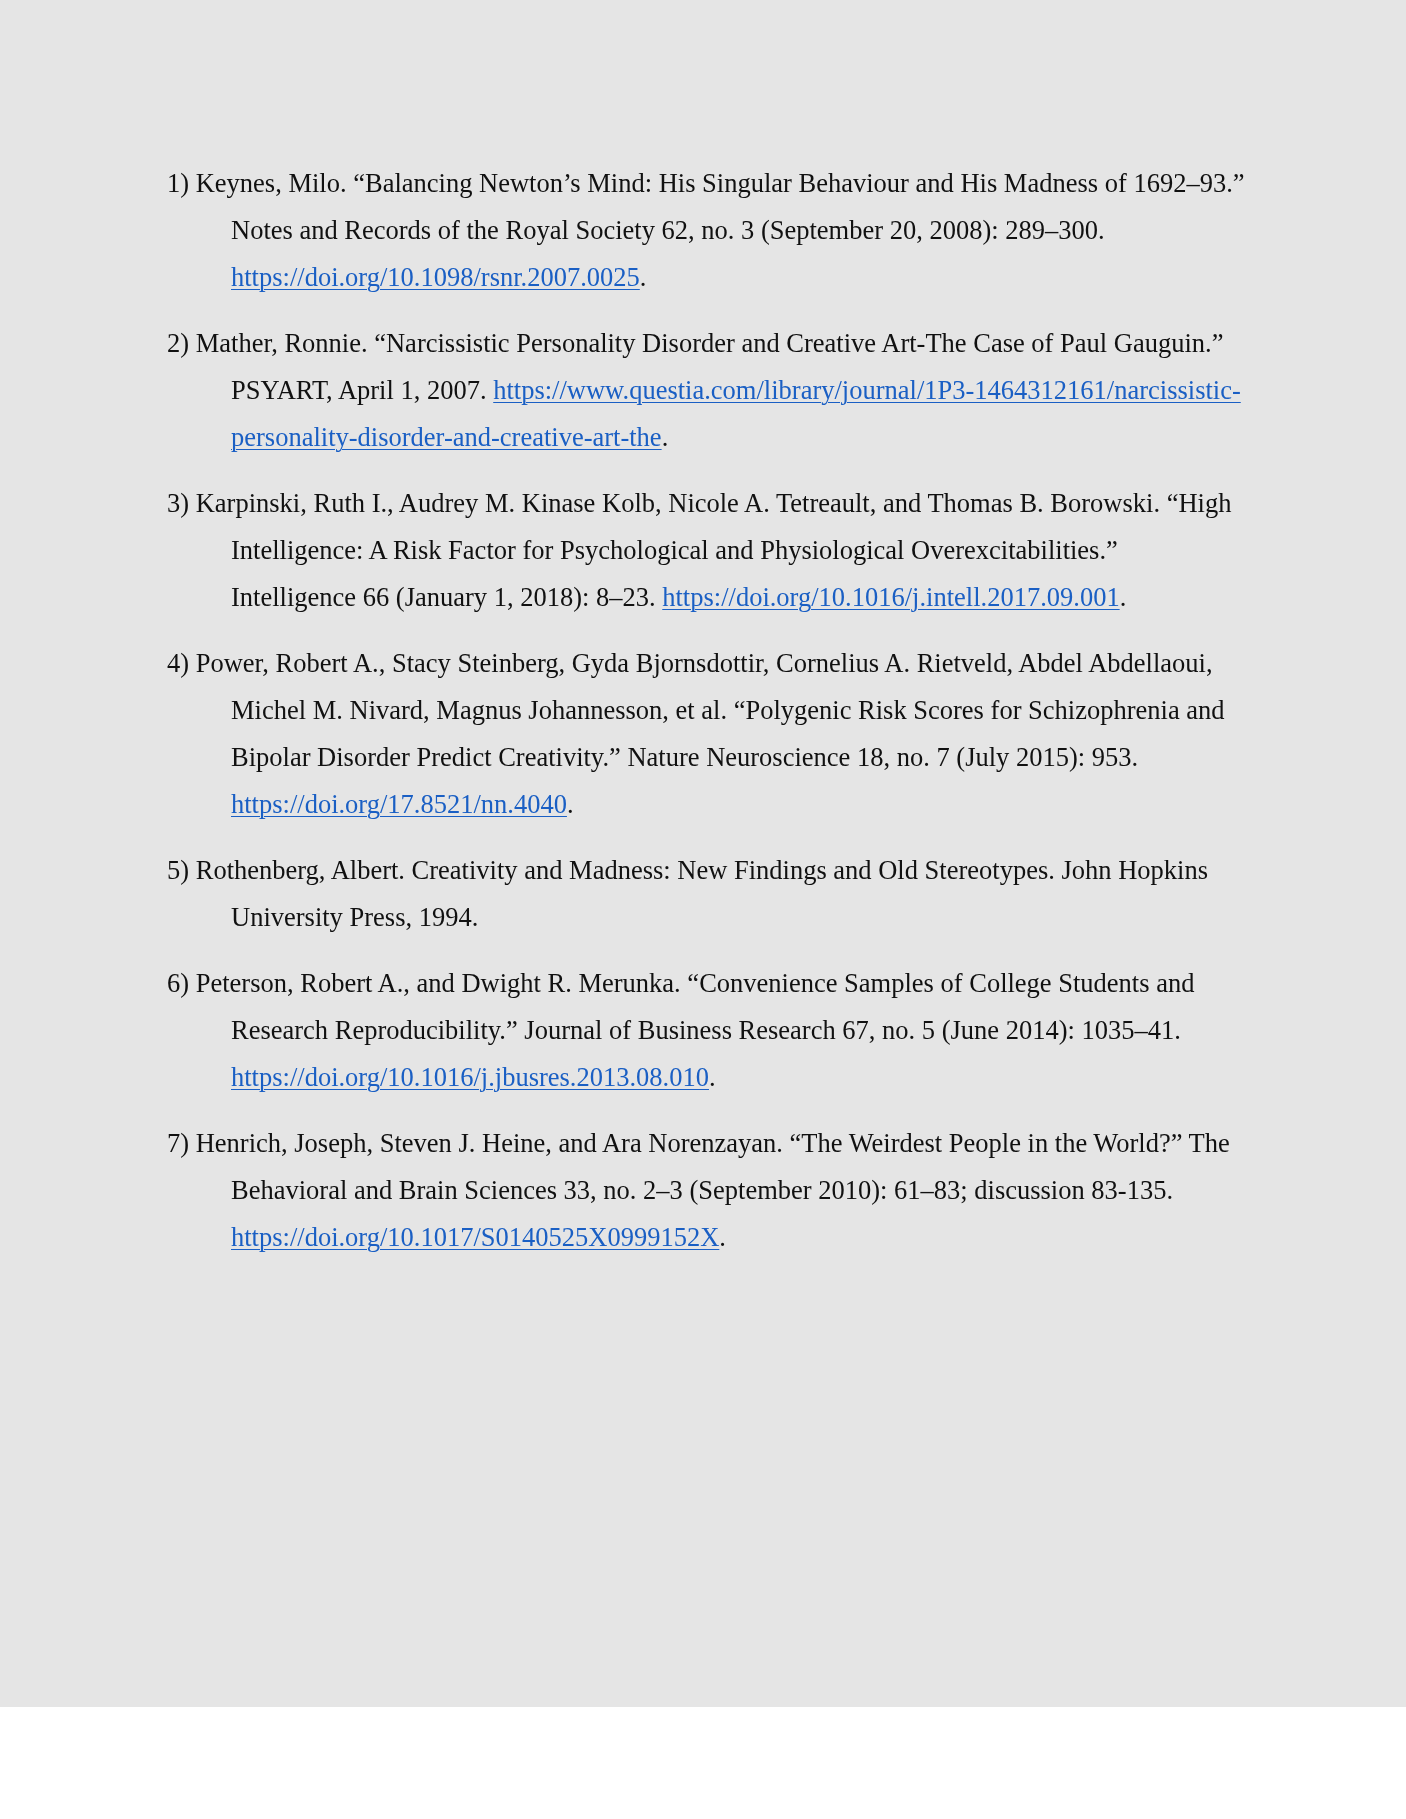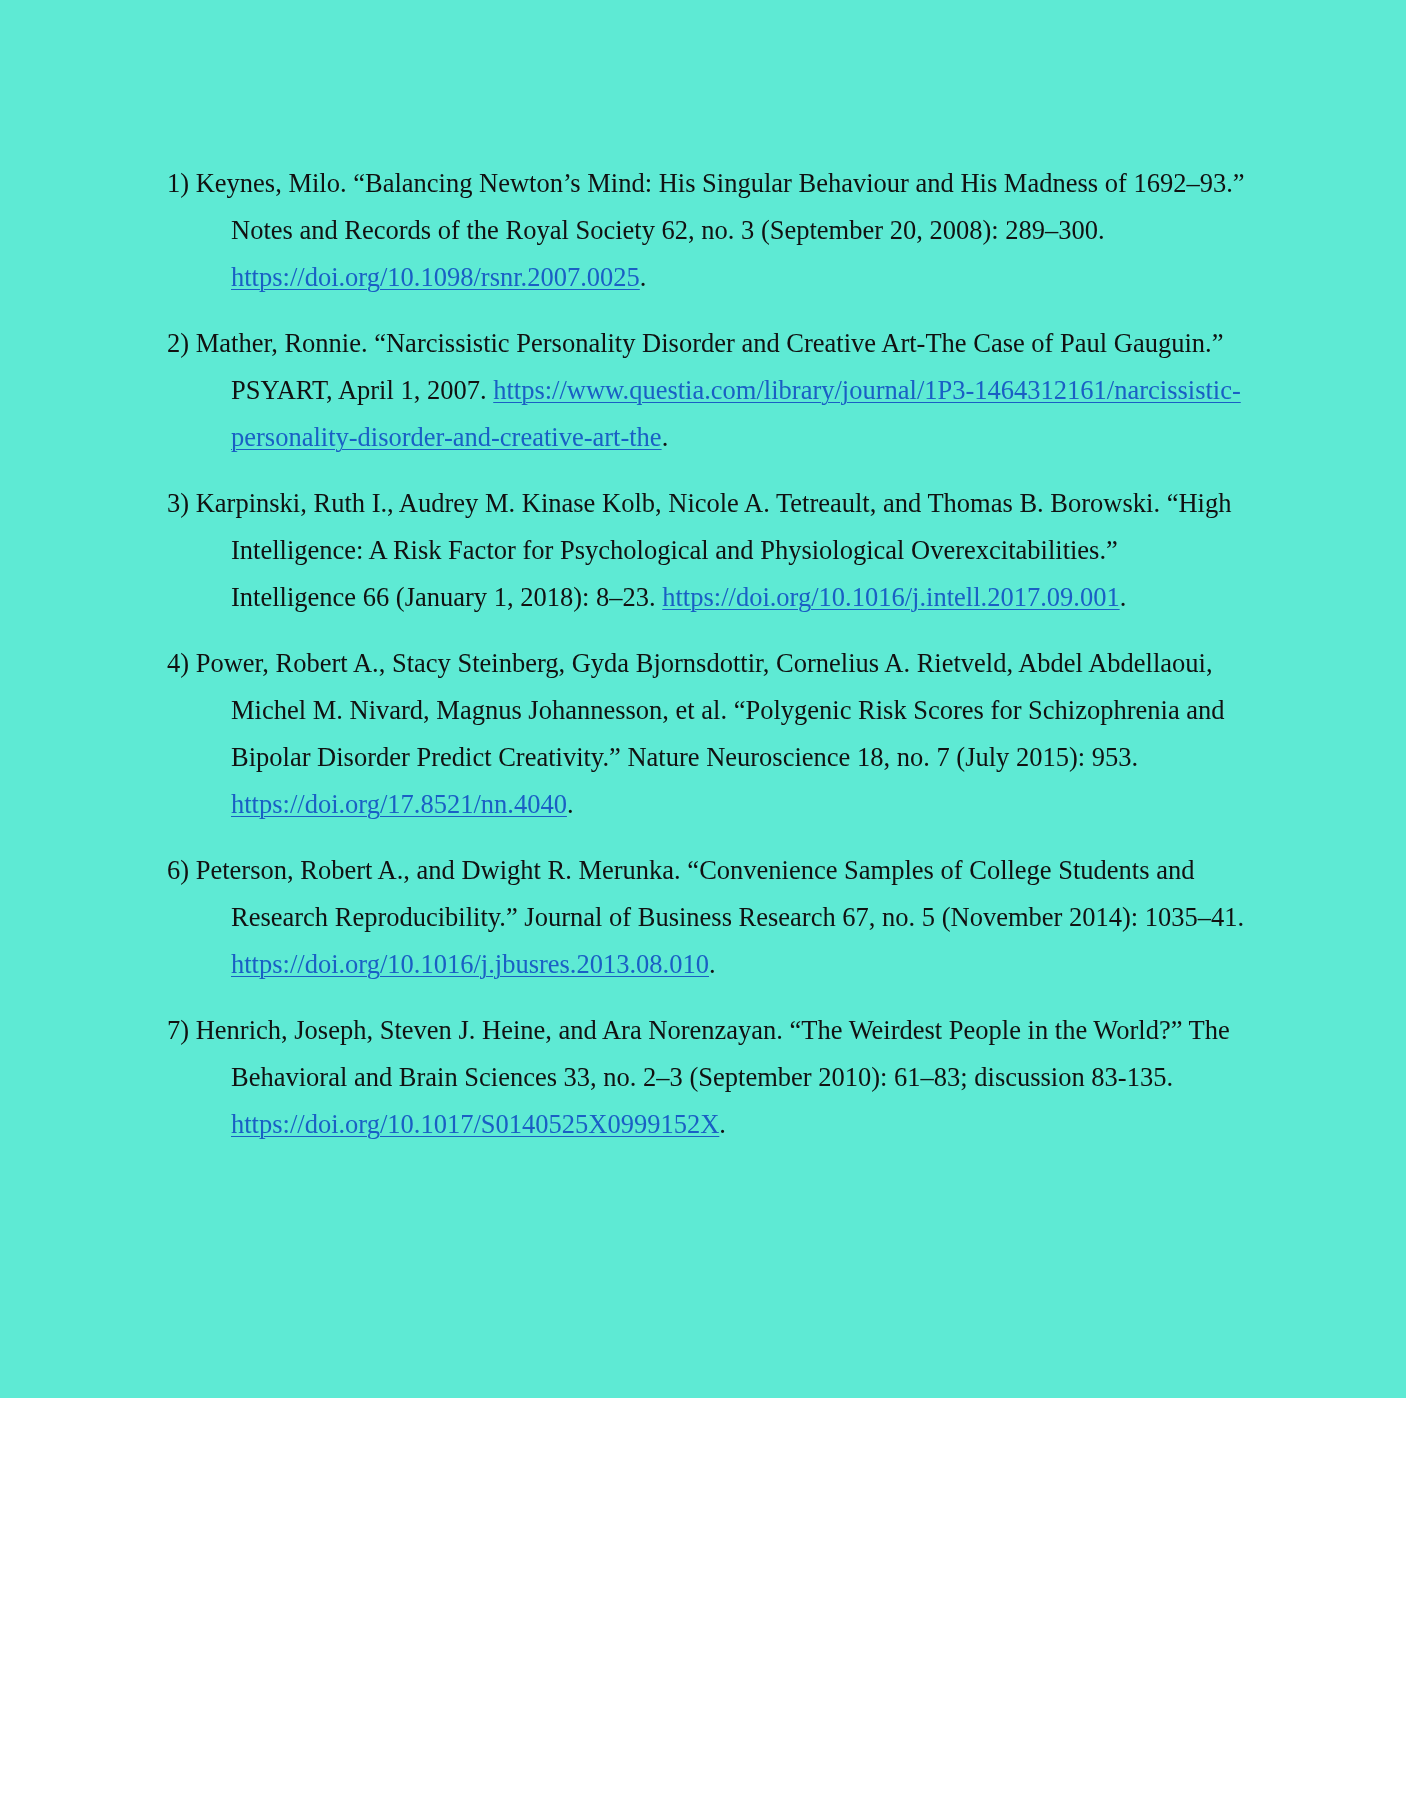--- a/index.html
+++ b/index.html
@@ -11,22 +11,22 @@
       width: 1406px;
       height: 1819px;
       position: relative;
       overflow: hidden;
     }
     .page {
       position: absolute;
       left: 0;
       top: 0;
       width: 1406px;
-      height: 1398px;
-      background: #5eead4;
+      height: 1707px;
+      background: #e5e5e5;
     }
     .refs {
       position: absolute;
       left: 167px;
       top: 160px;
       width: 1080px;
       margin: 0;
       padding: 0;
       list-style: none;
       font-family: "Liberation Serif", "DejaVu Serif", serif;
@@ -52,18 +52,19 @@
 <div class="page">
   <ol class="refs">
     <li class="ref"><span>1)</span><span> Keynes, Milo. “Balancing Newton’s Mind: His Singular Behaviour and His Madness of 1692–93.” Notes and Records of the Royal Society 62, no. 3 (September 20, 2008): 289–300. </span><a href="#">https://doi.org/10.1098/rsnr.2007.0025</a><span>.</span></li>
 
     <li class="ref"><span>2)</span><span> Mather, Ronnie. “Narcissistic Personality Disorder and Creative Art-The Case of Paul Gauguin.” PSYART, April 1, 2007. </span><a href="#">https://www.questia.com/library/journal/1P3-1464312161/narcissistic-personality-disorder-and-creative-art-the</a><span>.</span></li>
 
     <li class="ref"><span>3)</span><span> Karpinski, Ruth I., Audrey M. Kinase Kolb, Nicole A. Tetreault, and Thomas B. Borowski. “High Intelligence: A Risk Factor for Psychological and Physiological Overexcitabilities.” Intelligence 66 (January 1, 2018): 8–23. </span><a href="#">https://doi.org/10.1016/j.intell.2017.09.001</a><span>.</span></li>
 
     <li class="ref"><span>4)</span><span> Power, Robert A., Stacy Steinberg, Gyda Bjornsdottir, Cornelius A. Rietveld, Abdel Abdellaoui, Michel M. Nivard, Magnus Johannesson, et al. “Polygenic Risk Scores for Schizophrenia and Bipolar Disorder Predict Creativity.” Nature Neuroscience 18, no. 7 (July 2015): 953. </span><a href="#">https://doi.org/17.8521/nn.4040</a><span>.</span></li>
 
+    <li class="ref"><span>5)</span><span> Rothenberg, Albert. Creativity and Madness: New Findings and Old Stereotypes. John Hopkins University Press, 1994.</span></li>
 
-    <li class="ref"><span>6)</span><span> Peterson, Robert A., and Dwight R. Merunka. “Convenience Samples of College Students and Research Reproducibility.” Journal of Business Research 67, no. 5 (November 2014): 1035–41. </span><a href="#">https://doi.org/10.1016/j.jbusres.2013.08.010</a><span>.</span></li>
+    <li class="ref"><span>6)</span><span> Peterson, Robert A., and Dwight R. Merunka. “Convenience Samples of College Students and Research Reproducibility.” Journal of Business Research 67, no. 5 (June 2014): 1035–41. </span><a href="#">https://doi.org/10.1016/j.jbusres.2013.08.010</a><span>.</span></li>
 
     <li class="ref"><span>7)</span><span> Henrich, Joseph, Steven J. Heine, and Ara Norenzayan. “The Weirdest People in the World?” The Behavioral and Brain Sciences 33, no. 2–3 (September 2010): 61–83; discussion 83-135. </span><a href="#">https://doi.org/10.1017/S0140525X0999152X</a><span>.</span></li>
   </ol>
 </div>
 
 </body></html>

